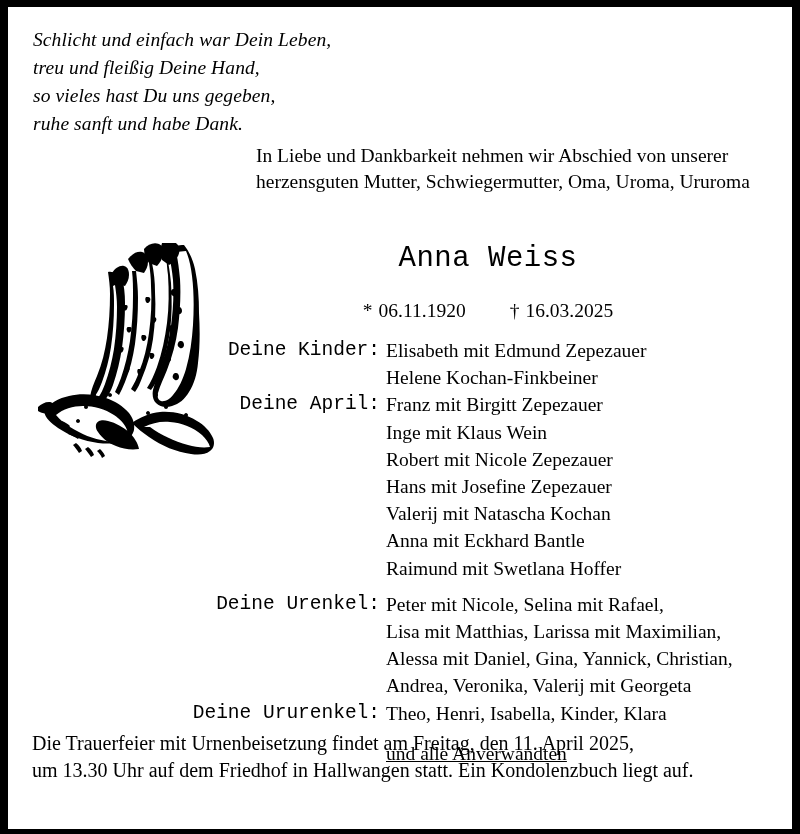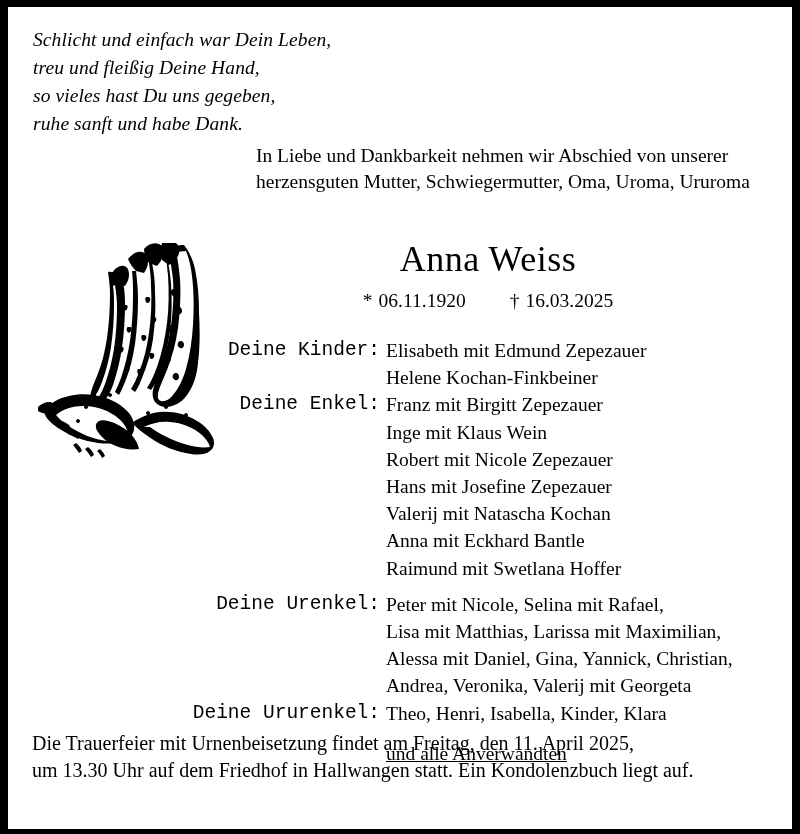--- a/index.html
+++ b/index.html
@@ -61,26 +61,27 @@
 
   
   .name-block {
     position: absolute;
     left: 190px;
     top: 226px;
     width: 580px;
     text-align: center;
   }
   .deceased-name {
-    font-size: 36px;
+    font-size: 29px;
     line-height: 52px;
     letter-spacing: 0.5px;
+    font-family: Liberation Mono, monospace;
   }
   .dates {
-    margin-top: 4px;
+    margin-top: 14px;
     font-size: 19.5px;
     line-height: 24px;
   }
   .dates .birth { margin-right: 44px; }
   .dates .sym { margin-right: 6px; }
 
   
   .hands {
     position: absolute;
     left: 28px;
@@ -193,21 +194,21 @@
       </div>
     </div>
 
     <div class="family">
       <div class="fam-row">
         <div class="fam-label">Deine Kinder:</div>
         <div class="fam-names">Elisabeth mit Edmund Zepezauer
 Helene Kochan-Finkbeiner</div>
       </div>
       <div class="fam-row">
-        <div class="fam-label">Deine Enkel:</div>
+        <div class="fam-label">Deine April:</div>
         <div class="fam-names">Franz mit Birgitt Zepezauer
 Inge mit Klaus Wein
 Robert mit Nicole Zepezauer
 Hans mit Josefine Zepezauer
 Valerij mit Natascha Kochan
 Anna mit Eckhard Bantle
 Raimund mit Swetlana Hoffer</div>
       </div>
       <div class="fam-row spaced">
         <div class="fam-label">Deine Urenkel:</div>

